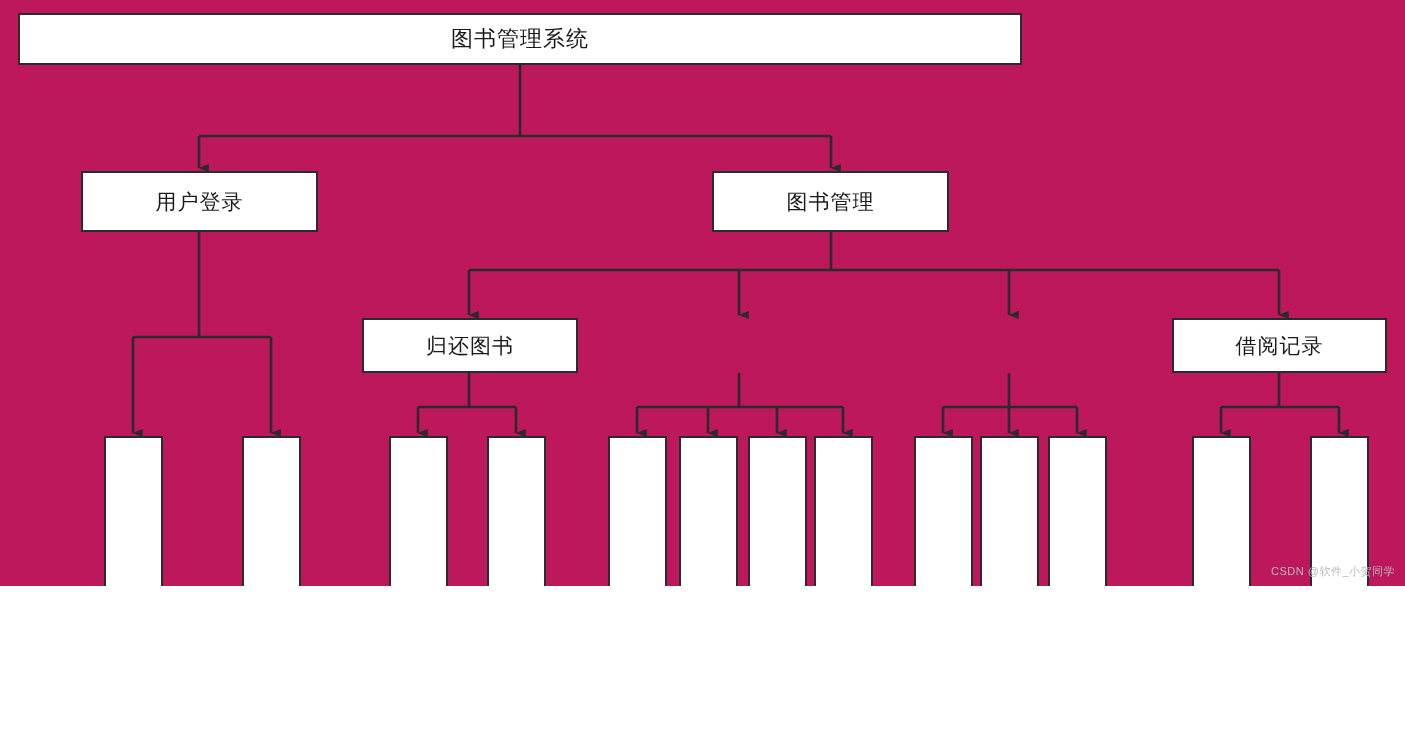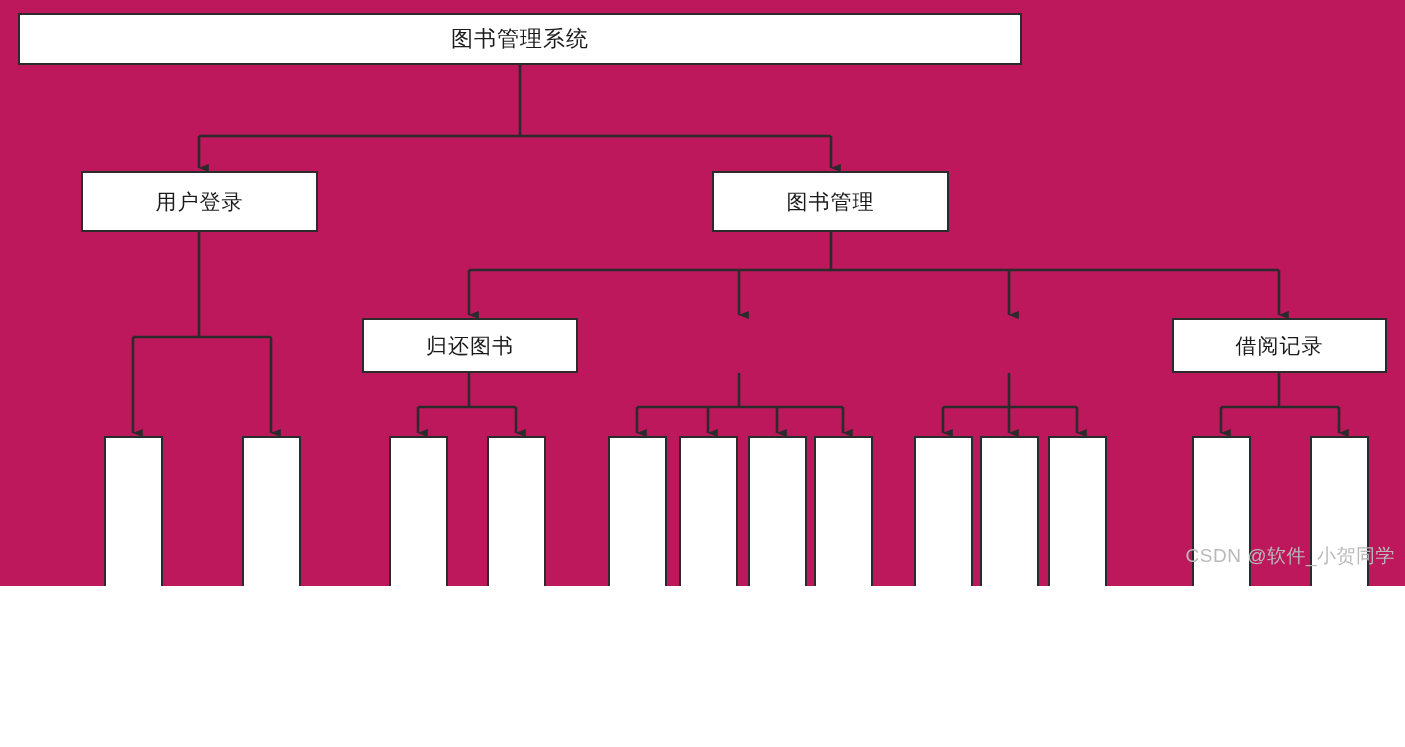--- a/index.html
+++ b/index.html
@@ -54,22 +54,22 @@
     font-size: 22px;
     line-height: 1.12;
     letter-spacing: 2px;
   }
   .node.vert span.vlabel {
     display: block;
   }
   #watermark {
     position: absolute;
     right: 10px;
-    bottom: 17px;
-    font-size: 19px;
+    bottom: 7px;
+    font-size: 11px;
     color: #b9b9b9;
     letter-spacing: 0.5px;
     white-space: nowrap;
     user-select: none;
   }
 </style>
 </head>
 <body>
 
 <div id="diagram-root">

